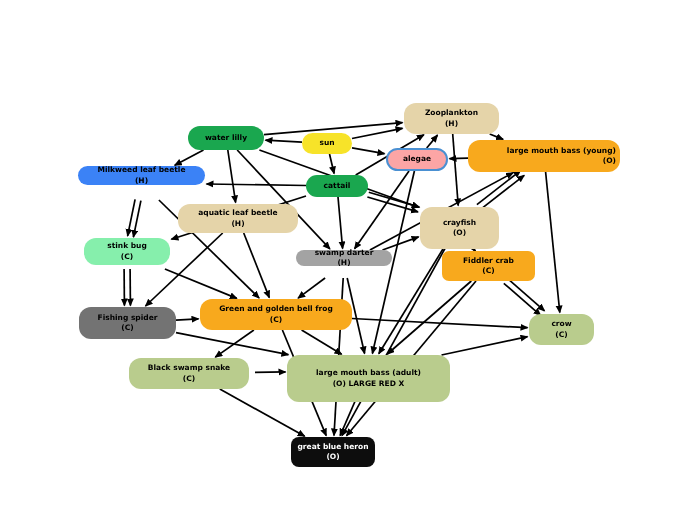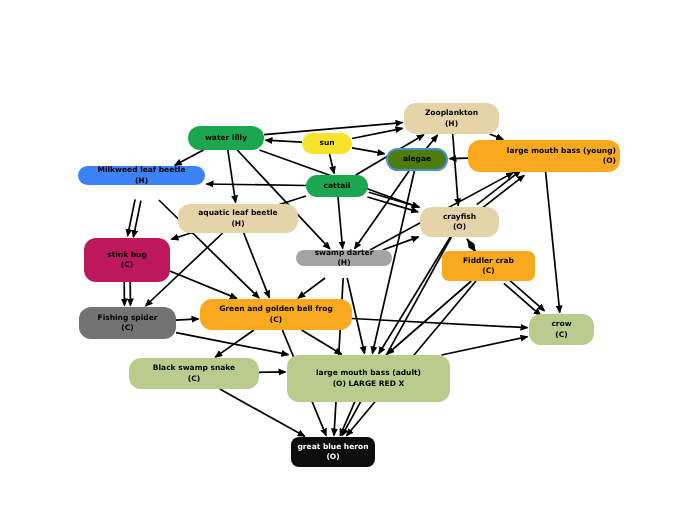--- a/index.html
+++ b/index.html
@@ -101,43 +101,43 @@
       <div class="node" style="left: 188px; top: 126px; width: 76px; height: 24px; background: rgb(26, 167, 79); color: rgb(0, 0, 0);">
         <span>water lilly</span>
       </div>
       <div class="node" style="left: 302px; top: 133px; width: 50px; height: 21px; background: rgb(247, 227, 41); color: rgb(0, 0, 0);">
         <span>sun</span>
       </div>
       <div class="node" style="left: 404px; top: 103px; width: 95px; height: 31px; background: rgb(229, 212, 169); color: rgb(0, 0, 0);">
         <span>Zooplankton</span>
         <span class="sub">(H)</span>
       </div>
-      <div class="node" style="left: 386px; top: 148px; width: 62px; height: 23px; background: #4d7c0f; color: rgb(0, 0, 0); border: 2px solid rgb(74, 144, 210);">
+      <div class="node" style="left: 386px; top: 148px; width: 62px; height: 23px; background: #fca5a5; color: rgb(0, 0, 0); border: 2px solid rgb(74, 144, 210);">
         <span>alegae</span>
       </div>
       <div class="node" style="left: 468px; top: 140px; width: 152px; height: 32px; background: rgb(248, 169, 29); color: rgb(0, 0, 0); align-items: flex-end;">
         <span>large mouth bass (young)</span>
         <span class="sub">(O)</span>
       </div>
       <div class="node" style="left: 78px; top: 166px; width: 127px; height: 19px; background: #3b82f6; color: rgb(0, 0, 0);">
         <span>Milkweed leaf beetle</span>
         <span class="sub">(H)</span>
       </div>
       <div class="node" style="left: 306px; top: 175px; width: 62px; height: 22px; background: rgb(26, 167, 79); color: rgb(0, 0, 0);">
         <span>cattail</span>
       </div>
       <div class="node" style="left: 178px; top: 204px; width: 120px; height: 29px; background: rgb(229, 212, 169); color: rgb(0, 0, 0);">
         <span>aquatic leaf beetle</span>
         <span class="sub">(H)</span>
       </div>
-      <div class="node" style="left: 420px; top: 207px; width: 79px; height: 30px; background: rgb(229, 212, 169); color: rgb(0, 0, 0);">
+      <div class="node" style="left: 420px; top: 207px; width: 79px; height: 42px; background: rgb(229, 212, 169); color: rgb(0, 0, 0);">
         <span>crayfish</span>
         <span class="sub">(O)</span>
       </div>
-      <div class="node" style="left: 84px; top: 238px; width: 86px; height: 44px; background: #be185d; color: rgb(0, 0, 0);">
+      <div class="node" style="left: 84px; top: 238px; width: 86px; height: 27px; background: #86efac; color: rgb(0, 0, 0);">
         <span>stink bug</span>
         <span class="sub">(C)</span>
       </div>
       <div class="node" style="left: 296px; top: 250px; width: 96px; height: 16px; background: #a3a3a3; color: rgb(0, 0, 0);">
         <span>swamp darter</span>
         <span class="sub">(H)</span>
       </div>
       <div class="node" style="left: 442px; top: 251px; width: 93px; height: 30px; background: rgb(248, 169, 29); color: rgb(0, 0, 0); border-radius: 7px;">
         <span>Fiddler crab</span>
         <span class="sub">(C)</span>
@@ -147,21 +147,21 @@
         <span class="sub">(C)</span>
       </div>
       <div class="node" style="left: 200px; top: 299px; width: 152px; height: 31px; background: rgb(248, 169, 29); color: rgb(0, 0, 0);">
         <span>Green and golden bell frog</span>
         <span class="sub">(C)</span>
       </div>
       <div class="node" style="left: 529px; top: 314px; width: 65px; height: 31px; background: rgb(185, 204, 141); color: rgb(0, 0, 0);">
         <span>crow</span>
         <span class="sub">(C)</span>
       </div>
-      <div class="node" style="left: 129px; top: 358px; width: 130px; height: 31px; background: rgb(185, 204, 141); color: rgb(0, 0, 0);">
+      <div class="node" style="left: 129px; top: 358px; width: 120px; height: 31px; background: rgb(185, 204, 141); color: rgb(0, 0, 0);">
         <span>Black swamp snake</span>
         <span class="sub">(C)</span>
       </div>
       <div class="node" style="left: 287px; top: 355px; width: 163px; height: 47px; background: rgb(185, 204, 141); color: rgb(0, 0, 0);">
         <span>large mouth bass (adult)</span>
         <span class="sub">(O) LARGE RED X</span>
       </div>
       <div class="node" style="left: 291px; top: 437px; width: 84px; height: 30px; background: rgb(13, 13, 13); color: rgb(255, 255, 255); border-radius: 8px;">
         <span>great blue heron</span>
         <span class="sub">(O)</span>

